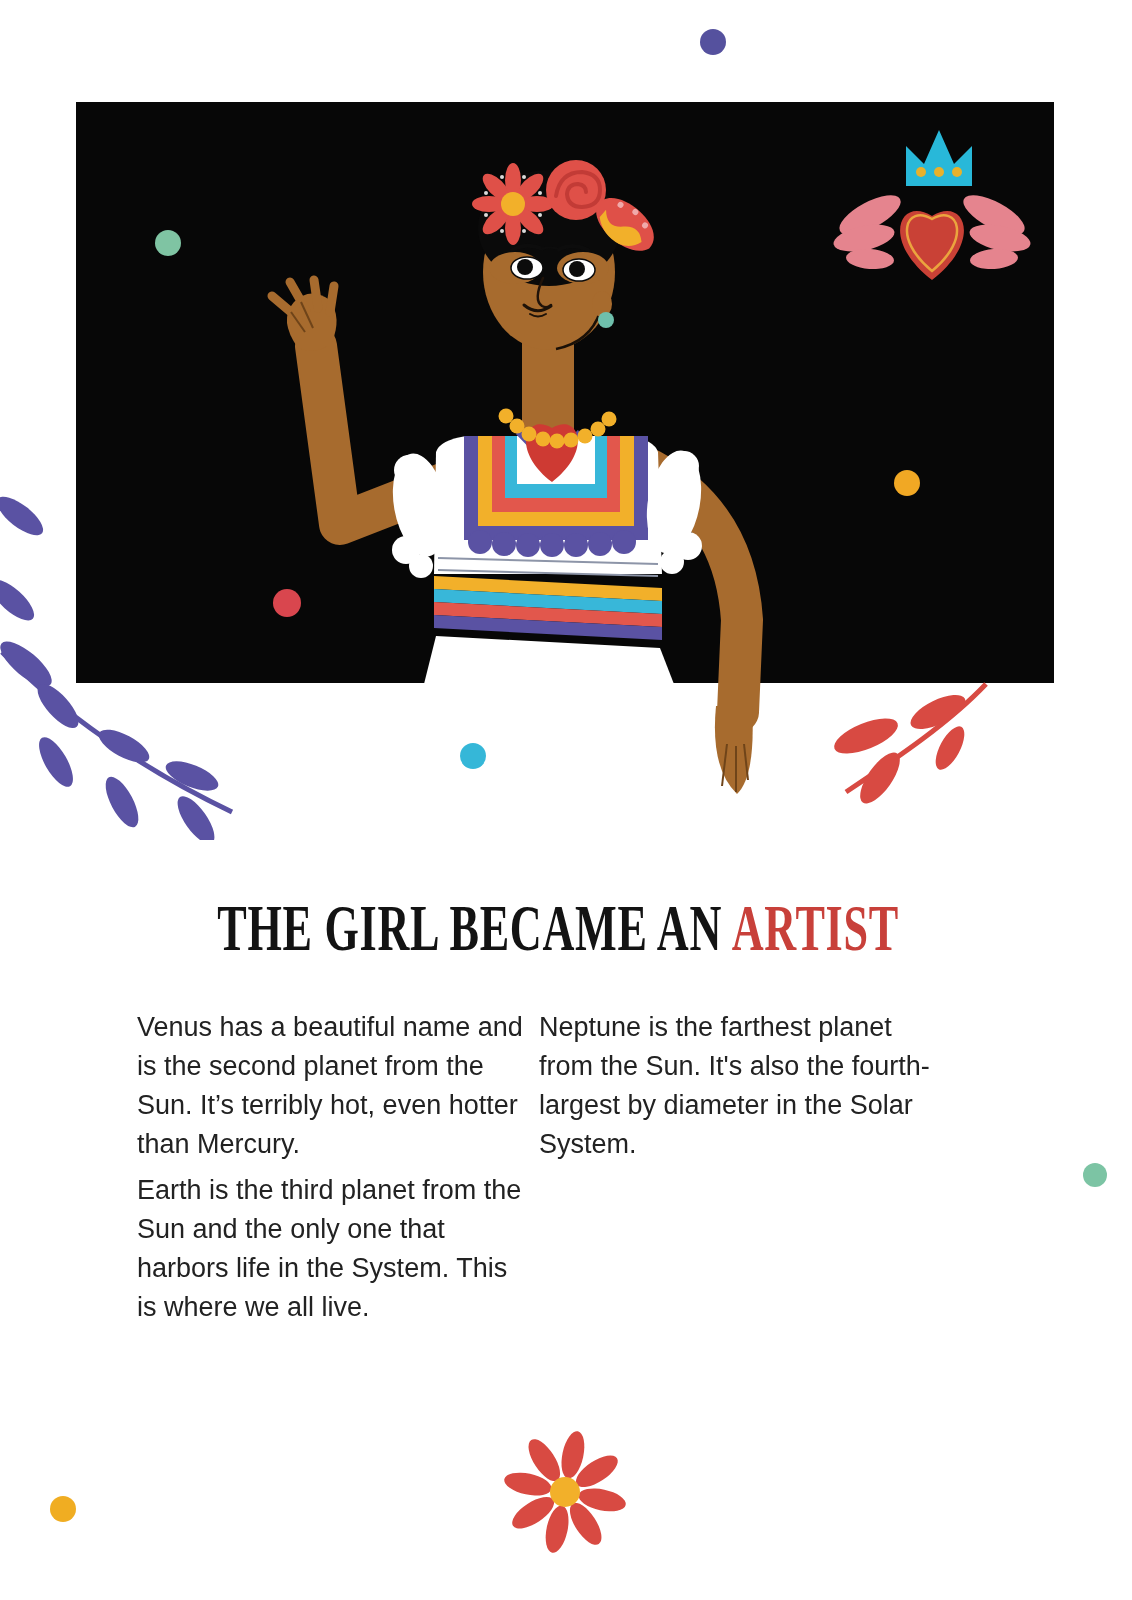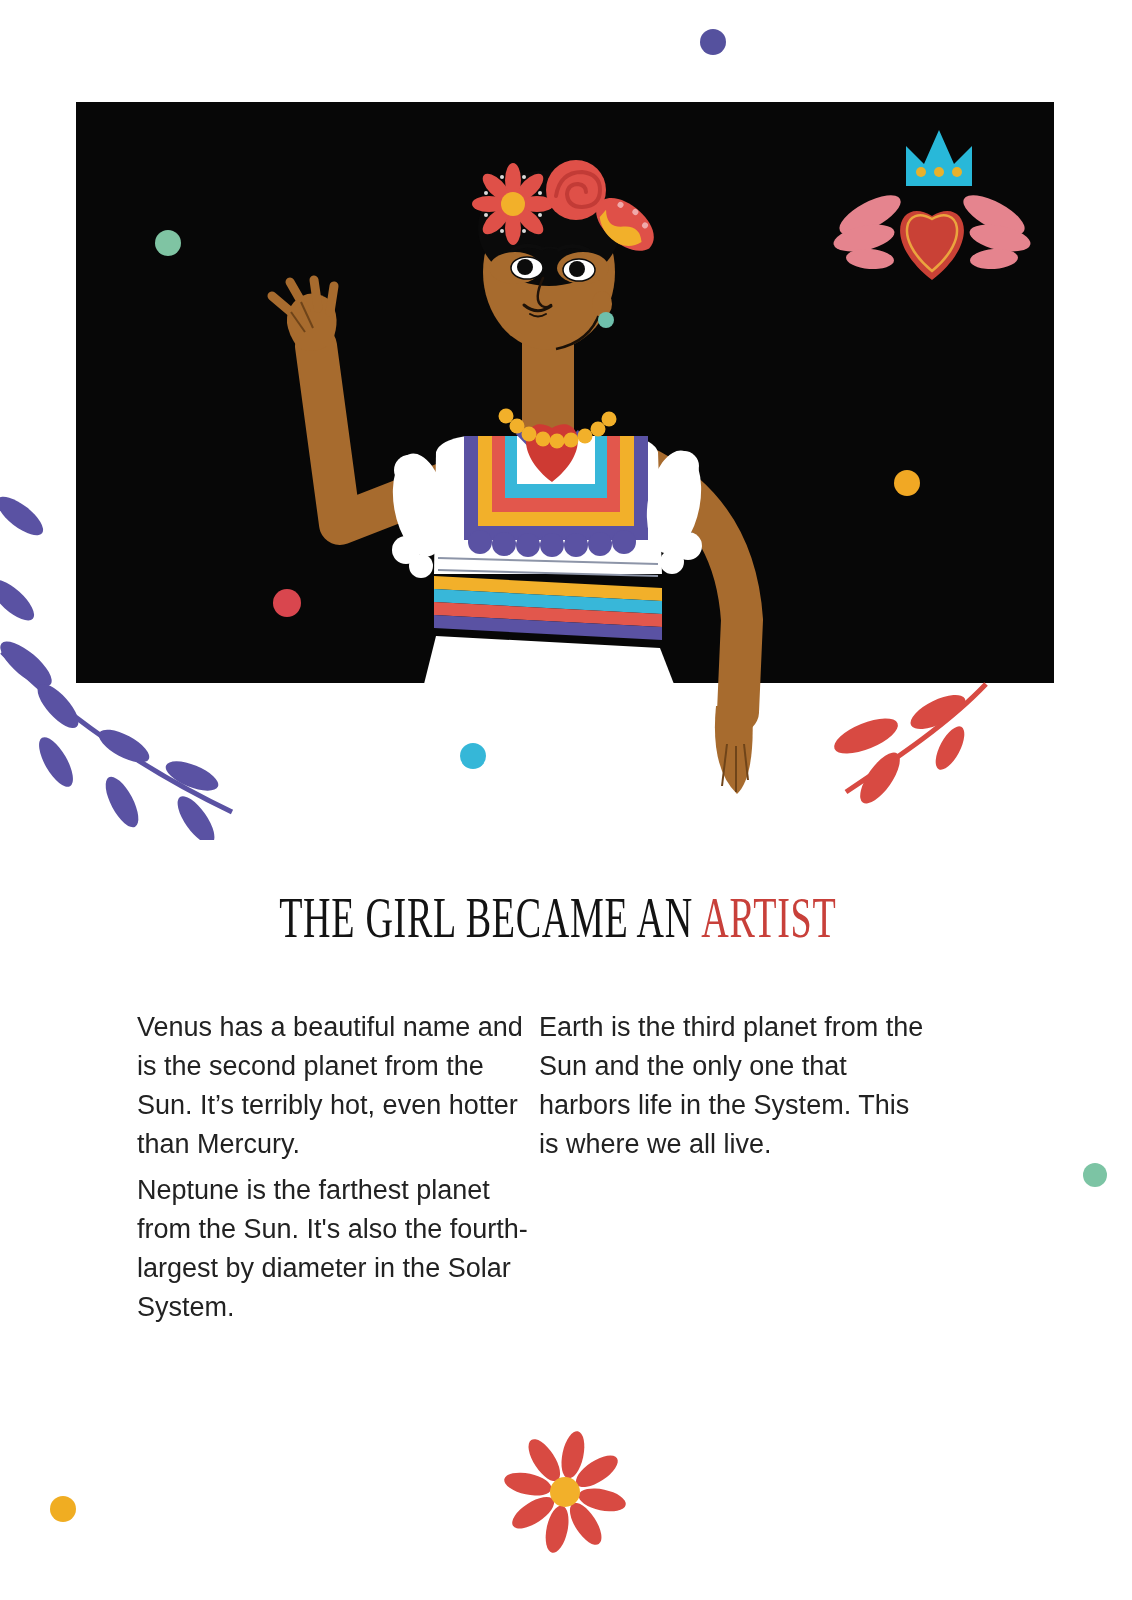--- a/index.html
+++ b/index.html
@@ -8,22 +8,22 @@
     width:1132px;height:1600px;
     background:#fff;
     overflow:hidden;
     font-family:"Liberation Sans", sans-serif;
   }
   .hero-svg{position:absolute;left:0;top:0;}
   .title{
     position:absolute;left:0;right:16px;top:852px;
     text-align:center;
     font-family:"Liberation Serif", serif;
-    font-weight:400;
-    font-size:56px;
+    font-weight:700;
+    font-size:65px;
     line-height:1;
     white-space:nowrap;
     color:#131313;
     letter-spacing:1px;
   }
   .title .squeeze{display:inline-block;transform:scaleX(0.68);transform-origin:center;}
   .title .accent{color:#c8403a;margin-left:0.22em;}
   .copy{
     position:absolute;left:137px;top:1008px;width:858px;
     display:grid;
@@ -247,22 +247,22 @@
   </svg>
 
   <h1 class="title">
     <span class="squeeze">
       <span>THE GIRL BECAME AN</span><span class="accent">ARTIST</span>
     </span>
   </h1>
 
   <div class="copy">
     <p>Venus has a beautiful name and is the second planet from the Sun. It’s terribly hot, even hotter than Mercury.</p>
+    <p>Neptune is the farthest planet from the Sun. It's also the fourth-largest by diameter in the Solar System.</p>
     <p>Earth is the third planet from the Sun and the only one that harbors life in the System. This is where we all live.</p>
-    <p>Neptune is the farthest planet from the Sun. It's also the fourth-largest by diameter in the Solar System.</p>
   </div>
 
   <svg class="flower-svg" width="140" height="140" viewBox="-70 -70 140 140">
     <g fill="#d84a42">
       <ellipse cx="38" cy="0" rx="24" ry="10.5" transform="rotate(12)"></ellipse>
       <ellipse cx="38" cy="0" rx="24" ry="10.5" transform="rotate(57)"></ellipse>
       <ellipse cx="38" cy="0" rx="24" ry="10.5" transform="rotate(102)"></ellipse>
       <ellipse cx="38" cy="0" rx="24" ry="10.5" transform="rotate(147)"></ellipse>
       <ellipse cx="38" cy="0" rx="24" ry="10.5" transform="rotate(192)"></ellipse>
       <ellipse cx="38" cy="0" rx="24" ry="10.5" transform="rotate(237)"></ellipse>

